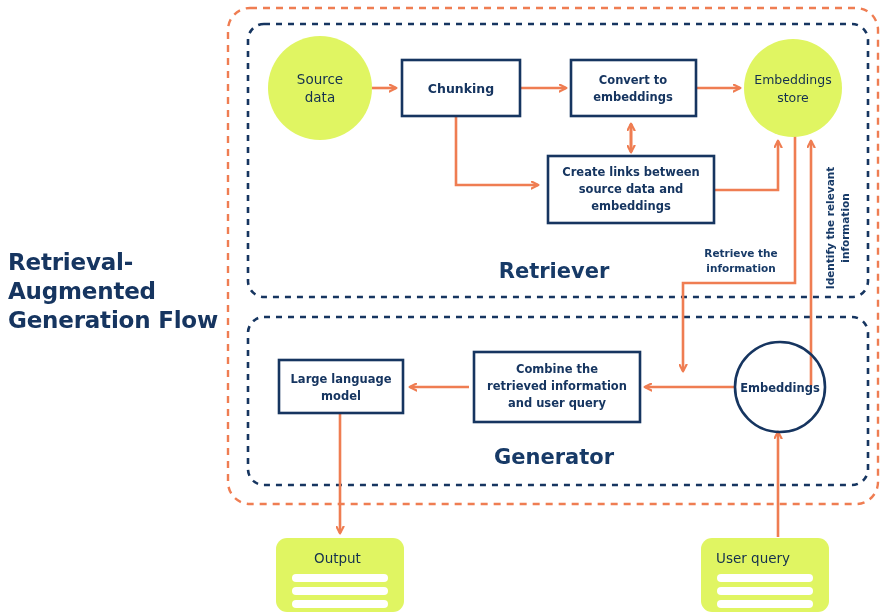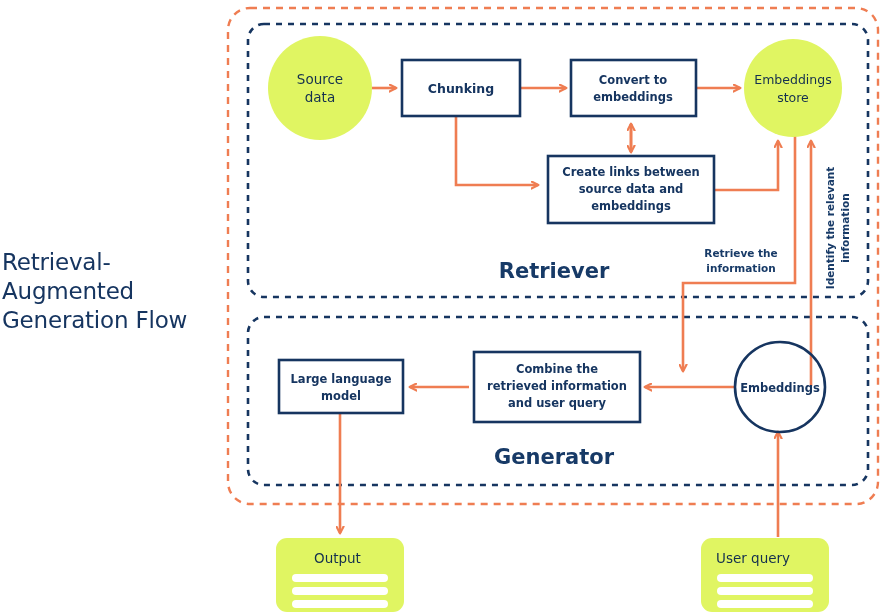--- a/index.html
+++ b/index.html
@@ -47,25 +47,25 @@
   .edge-label {
     font-family: "DejaVu Sans", "Liberation Sans", sans-serif;
     font-weight: 700;
     font-size: 10.5px;
     fill: #173a67;
     text-anchor: middle;
     dominant-baseline: middle;
   }
   #title {
     position: absolute;
-    left: 2px;
+    left: 8px;
     top: 248px;
     width: 215px;
     font-family: "DejaVu Sans", "Liberation Sans", sans-serif;
-    font-weight: 400;
+    font-weight: 700;
     font-size: 23px;
     line-height: 29px;
     color: #163560;
     letter-spacing: -0.2px;
   }
 </style>
 </head>
 <body>
 
 <div id="stage">

